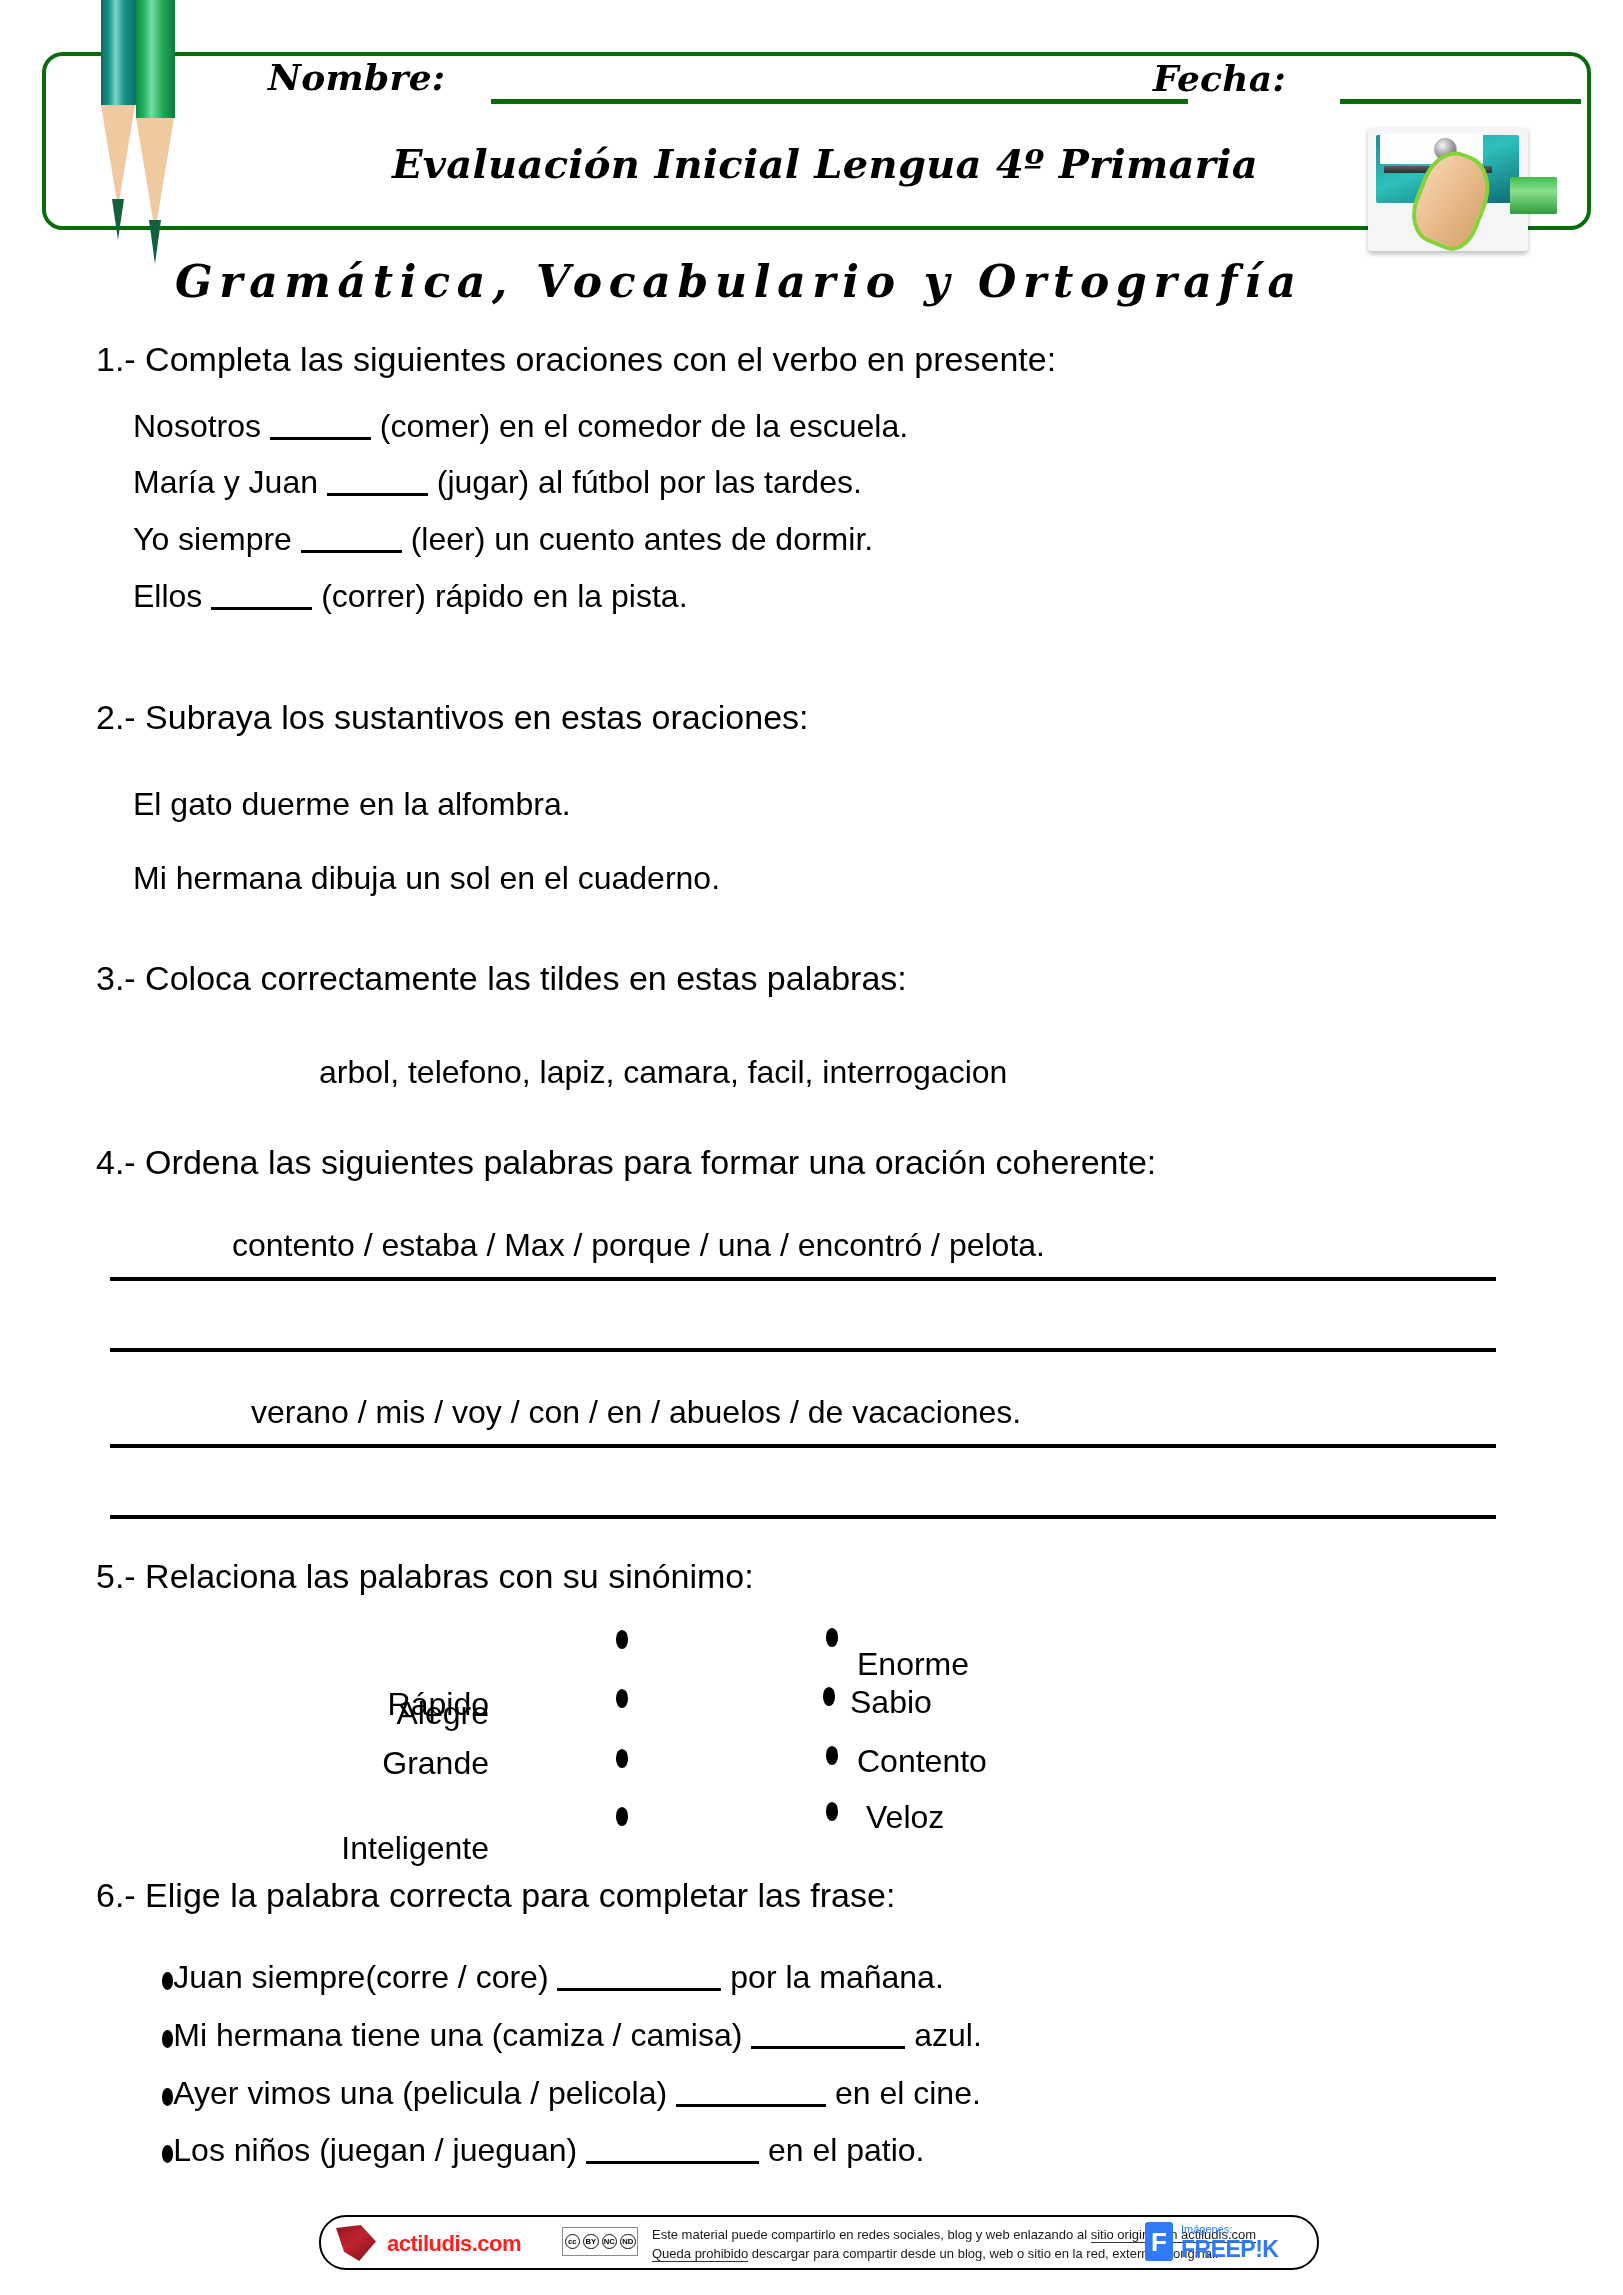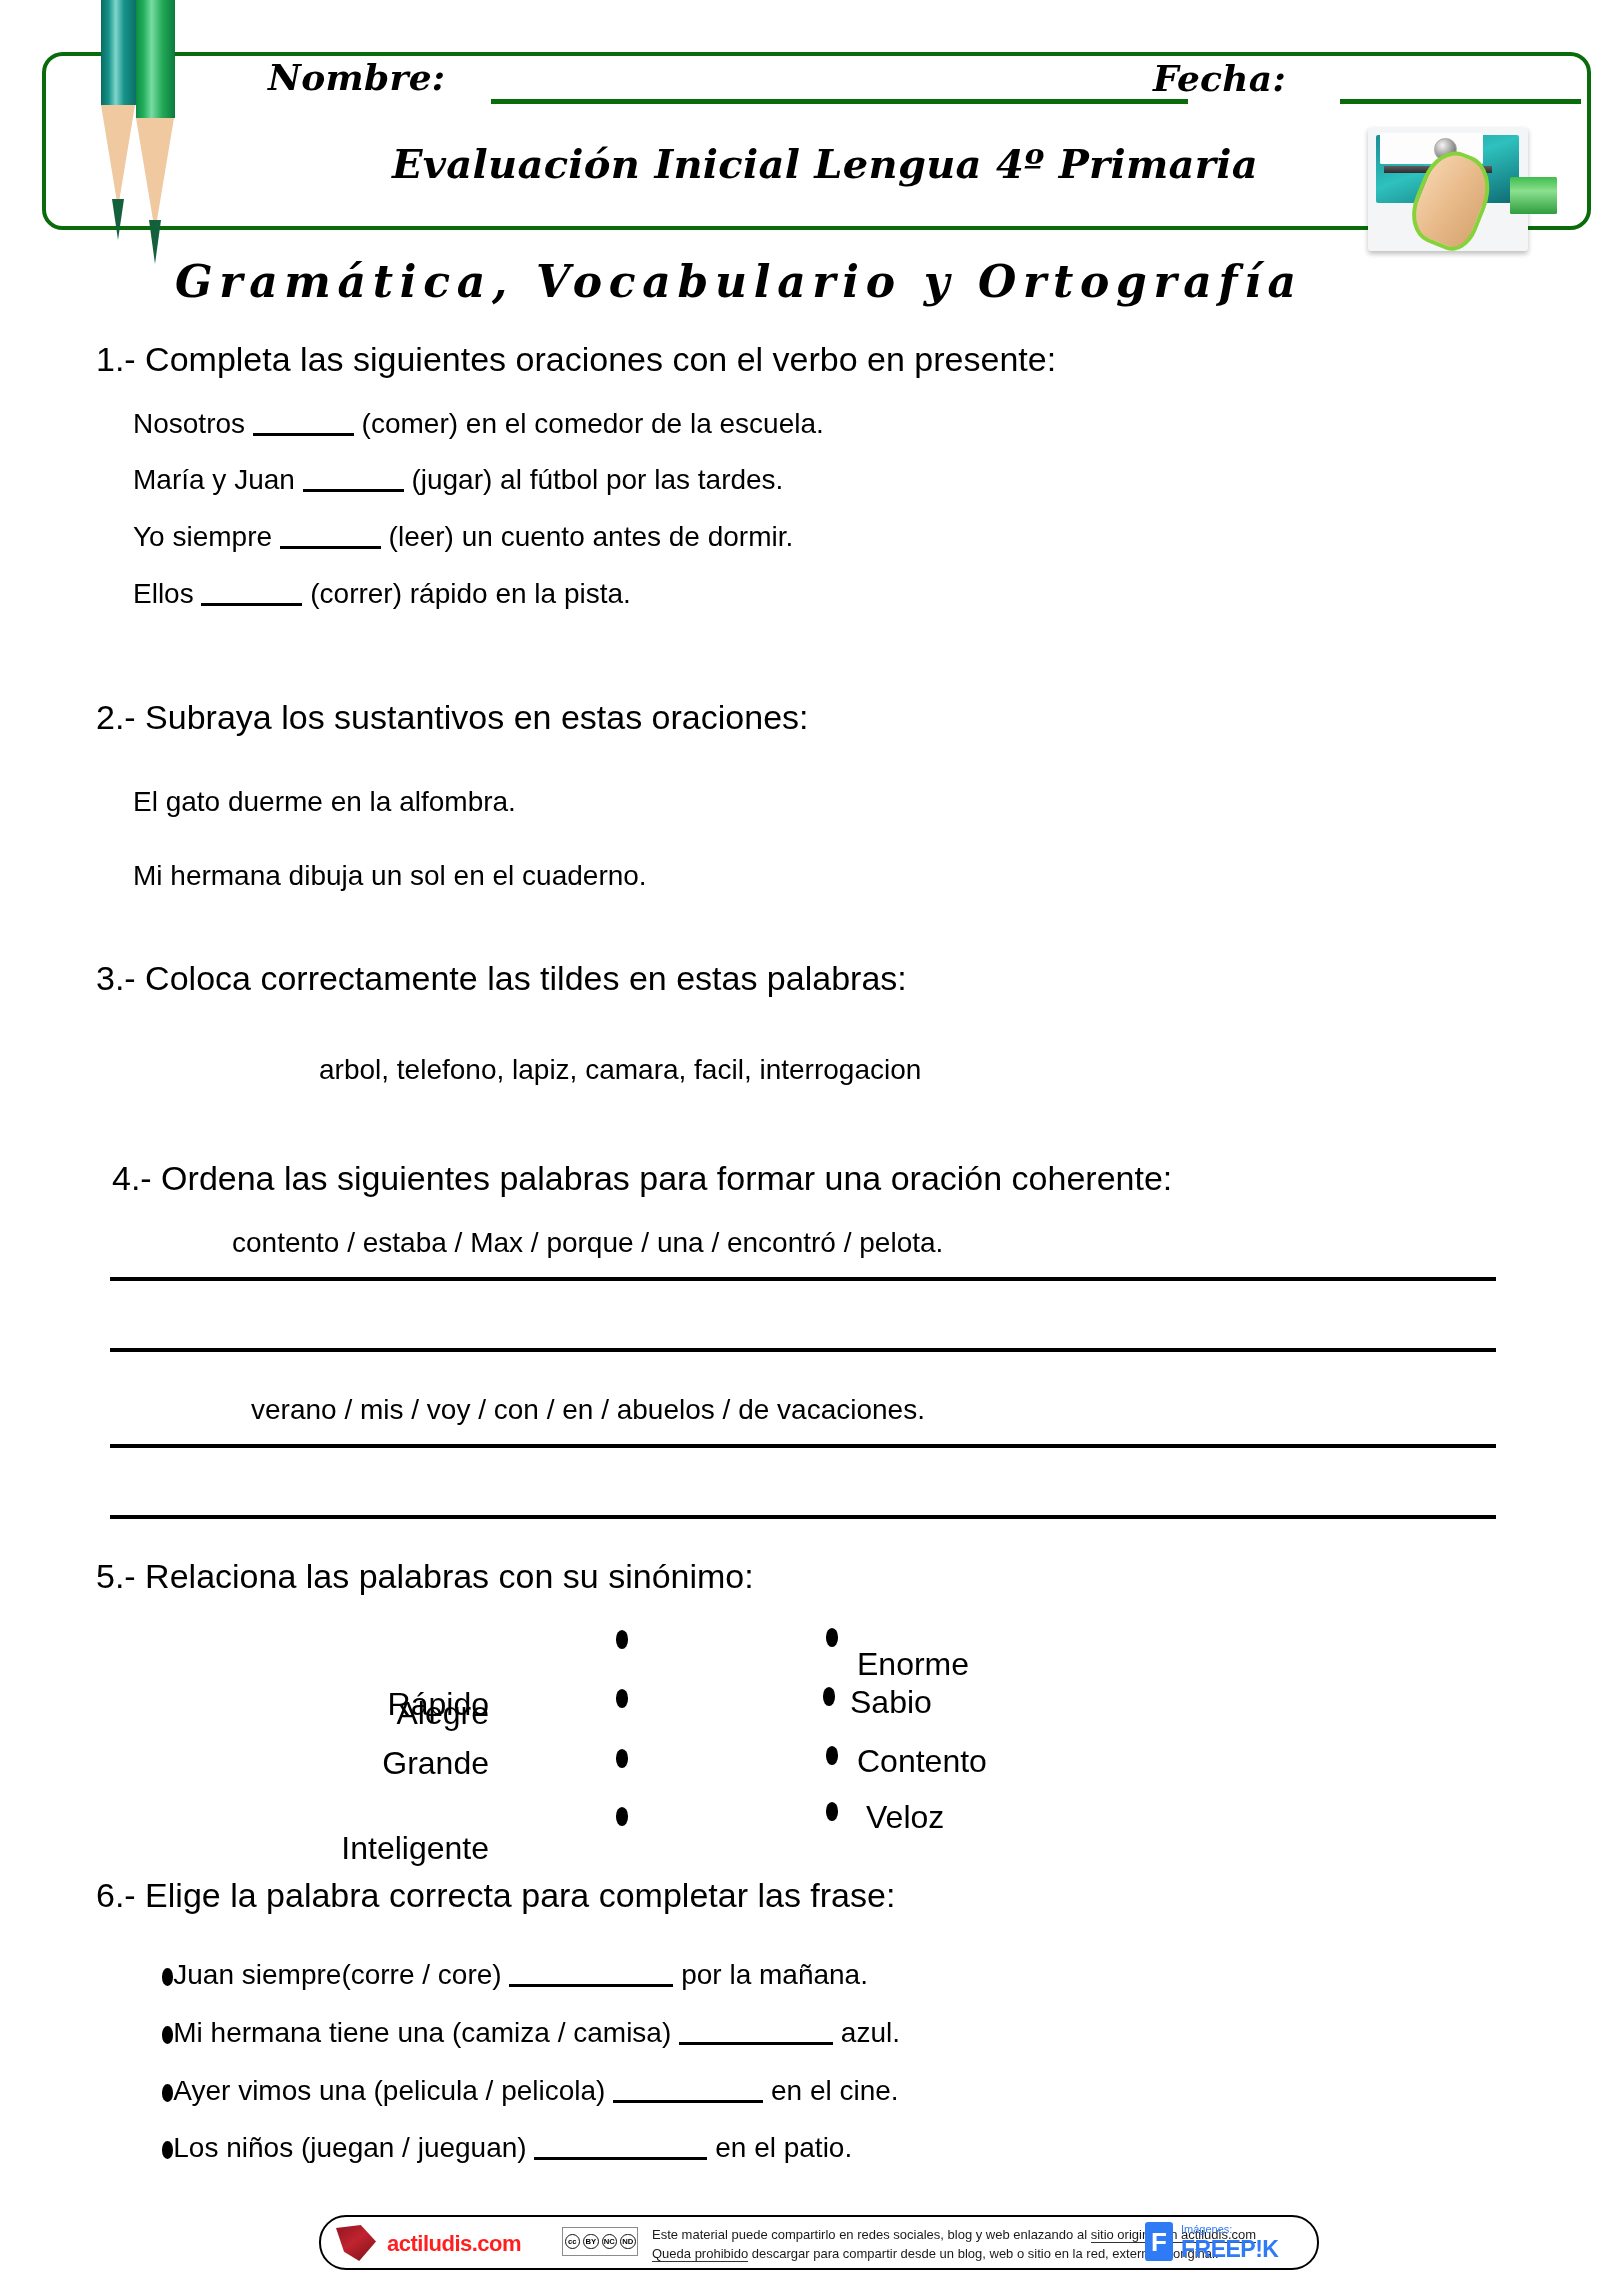--- a/index.html
+++ b/index.html
@@ -198,21 +198,21 @@
 
   
   .q {
     position: absolute;
     font-size: 34px;
     white-space: nowrap;
     line-height: 1;
   }
   .item {
     position: absolute;
-    font-size: 28px;
+    font-size: 32px;
     white-space: nowrap;
     line-height: 1;
   }
   .blank-inline {
     display: inline-block;
     border-bottom: 3.6px solid #000;
     vertical-align: -3.1px;
   }
   .fullrule {
     position: absolute;
@@ -385,21 +385,21 @@
   <span>Ellos </span><span class="blank-inline" style="width:101px;"></span><span> (correr) rápido en la pista.</span>
 </div>
 
 <div class="q" style="left:96px; top:700px;">2.- Subraya los sustantivos en estas oraciones:</div>
 <div class="item" style="left:133px; top:788px;">El gato duerme en la alfombra.</div>
 <div class="item" style="left:133px; top:862px;">Mi hermana dibuja un sol en el cuaderno.</div>
 
 <div class="q" style="left:96px; top:961px;">3.- Coloca correctamente las tildes en estas palabras:</div>
 <div class="item" style="left:319px; top:1056px;">arbol, telefono, lapiz, camara, facil, interrogacion</div>
 
-<div class="q" style="left:112px; top:1145px;margin-top:16px;">4.- Ordena las siguientes palabras para formar una oración coherente:</div>
+<div class="q" style="left:96px; top:1145px;">4.- Ordena las siguientes palabras para formar una oración coherente:</div>
 <div class="item" style="left:232px; top:1229px;">contento / estaba / Max / porque / una / encontró / pelota.</div>
 <div class="fullrule" style="left:110px; top:1277px; width:1386px;"></div>
 <div class="fullrule" style="left:110px; top:1348px; width:1386px;"></div>
 <div class="item" style="left:251px; top:1396px;">verano / mis / voy / con / en / abuelos / de vacaciones.</div>
 <div class="fullrule" style="left:110px; top:1444px; width:1386px;"></div>
 <div class="fullrule" style="left:110px; top:1515px; width:1386px;"></div>
 
 <div class="q" style="left:96px; top:1559px;">5.- Relaciona las palabras con su sinónimo:</div>
 
 <div class="match-left" style="left:247px; top:1695px; width:242px;">Alegre</div>

